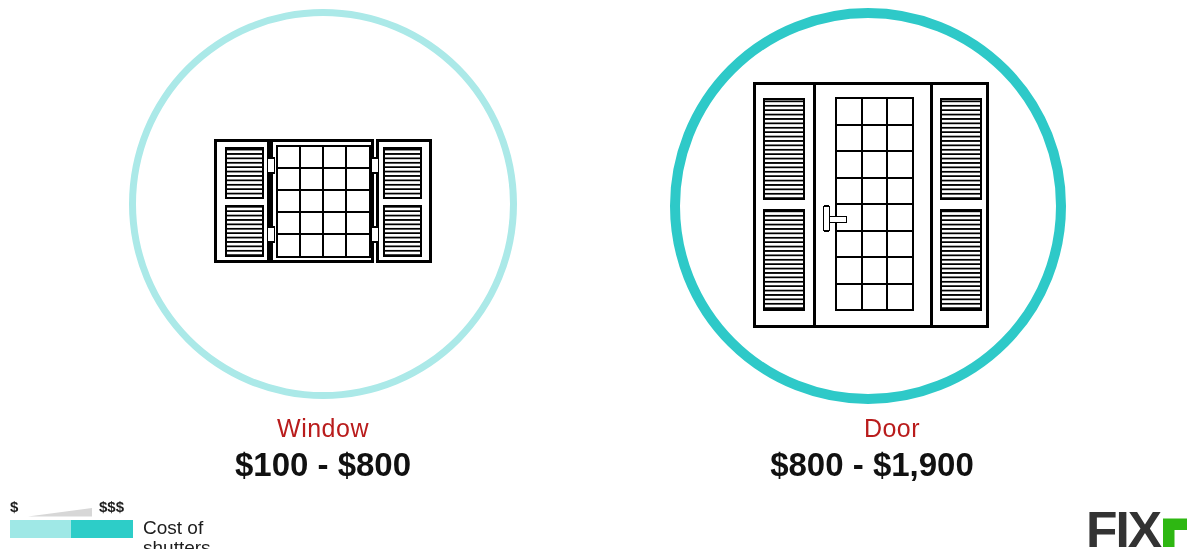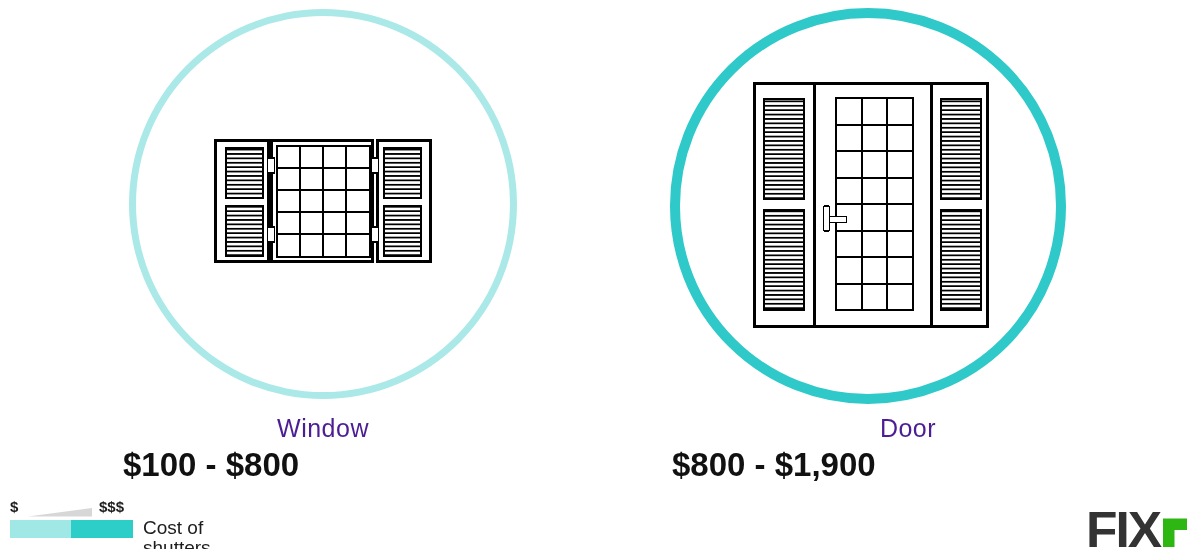--- a/index.html
+++ b/index.html
@@ -21,31 +21,31 @@
   .circle-door   { left: 670px; top: 8px;  width: 396px; height: 396px; border: 10px solid #2ec9c8; }
 
   .icon-window { position: absolute; left: 214px; top: 139px; }
   .icon-door   { position: absolute; left: 753px; top: 82px; }
 
   .cat-label {
     position: absolute;
     width: 400px;
     text-align: center;
     font-size: 25px;
-    color: #4c1d95;
+    color: #b91c1c;
     font-weight: 400;
     letter-spacing: 0.5px;
   }
   .label-window { left: 123px; top: 414px; }
-  .label-door   { left: 708px; top: 414px; }
+  .label-door   { left: 692px; top: 414px; }
 
   .price-label {
     position: absolute;
     width: 400px;
-    text-align: left;
+    text-align: center;
     font-size: 33px;
     font-weight: 700;
     color: #111111;
   }
   .price-window { left: 123px; top: 446px; }
   .price-door   { left: 672px; top: 446px; }
 
   .legend { position: absolute; left: 0; top: 0; }
   .scale-symbol {
     position: absolute;

